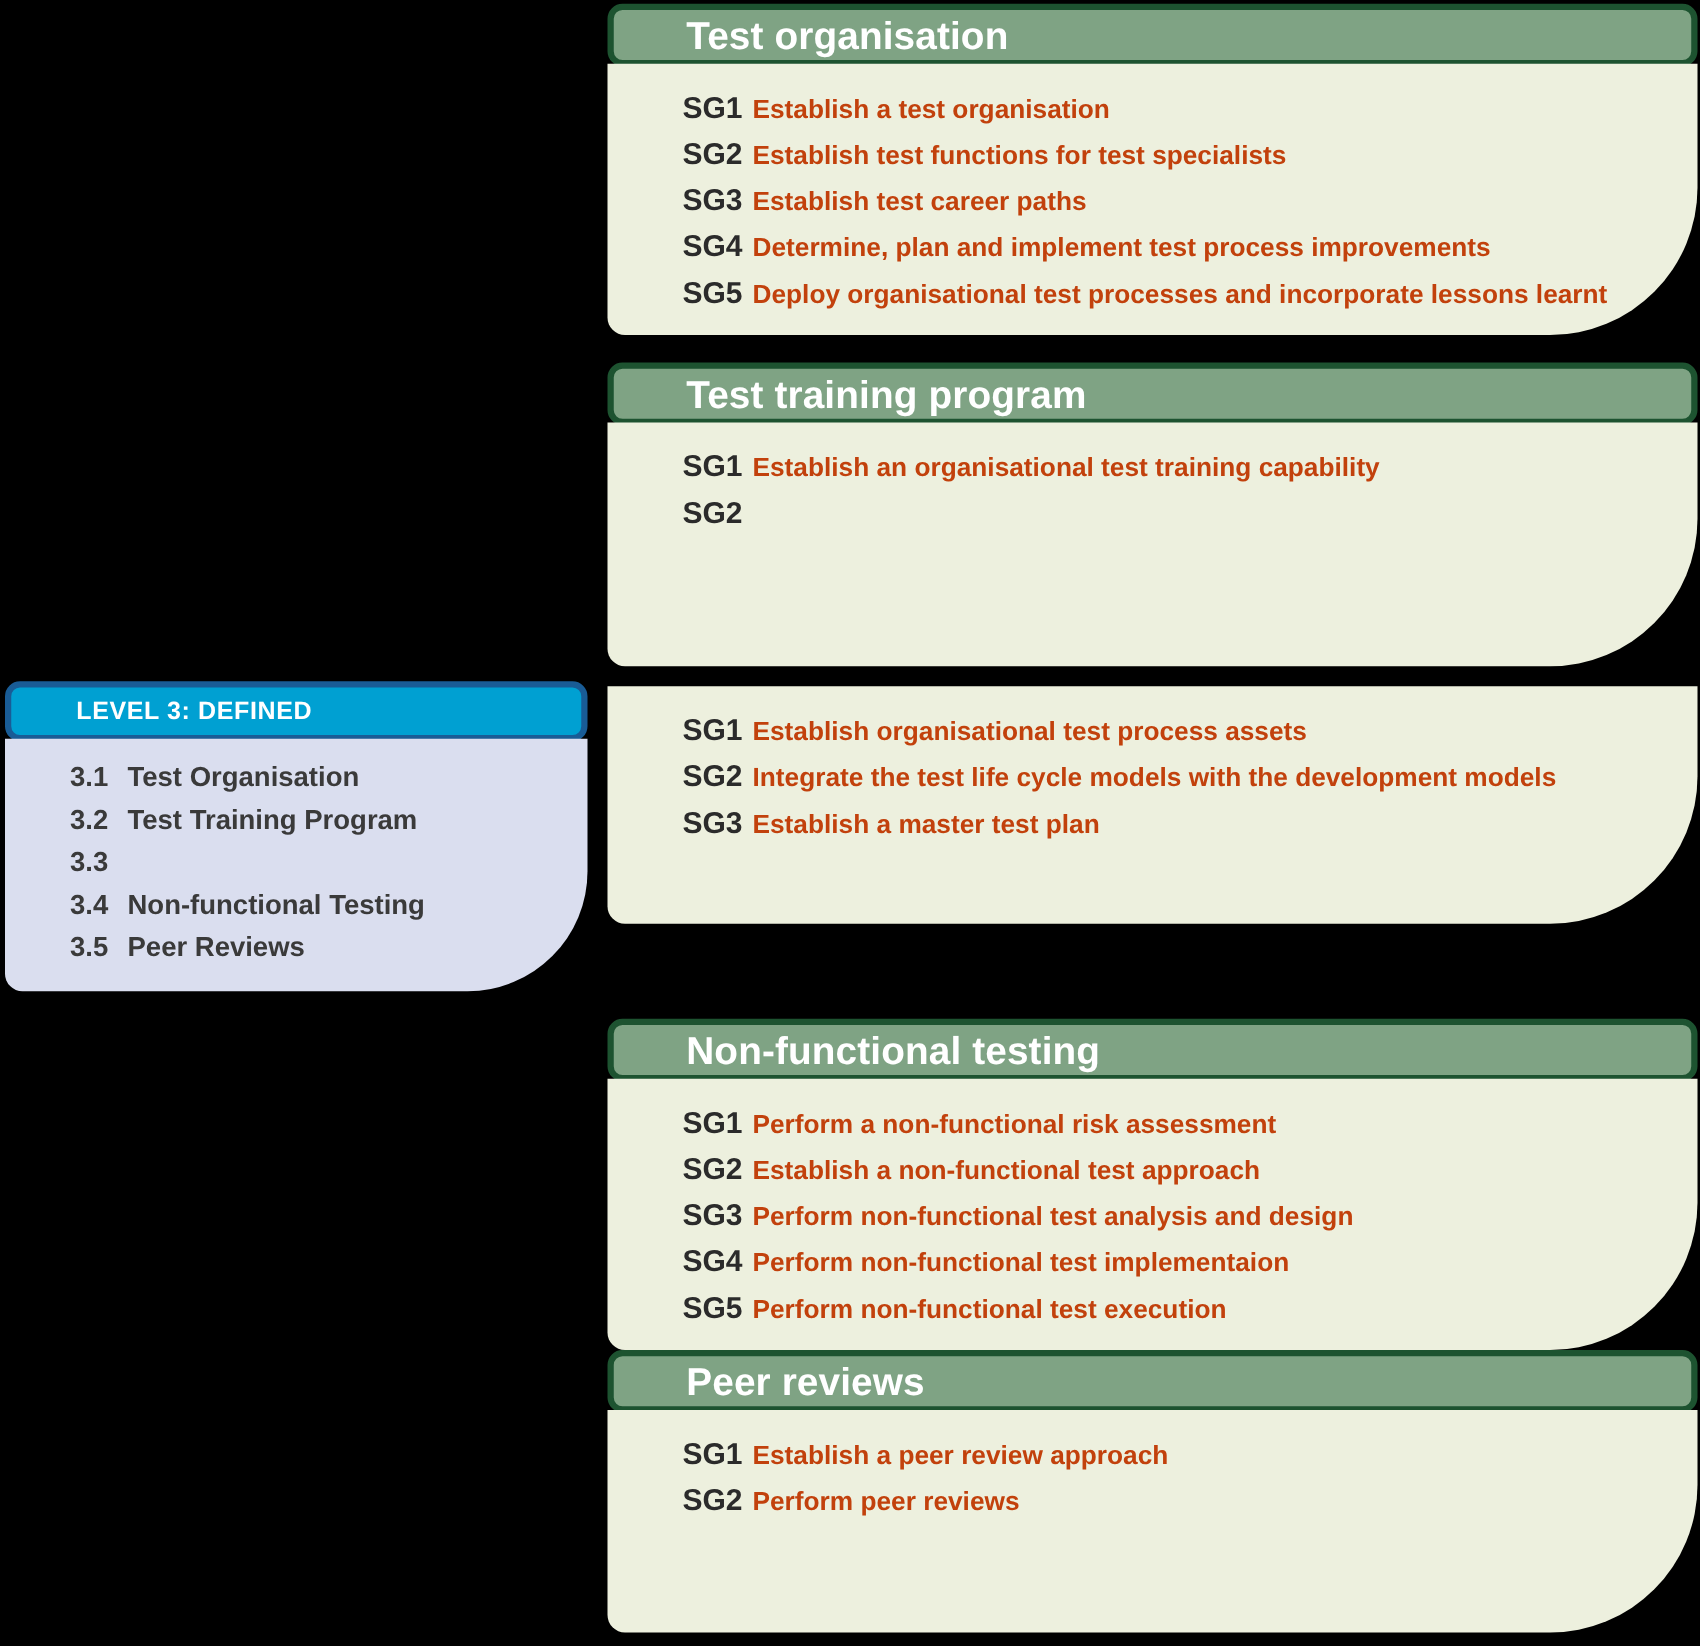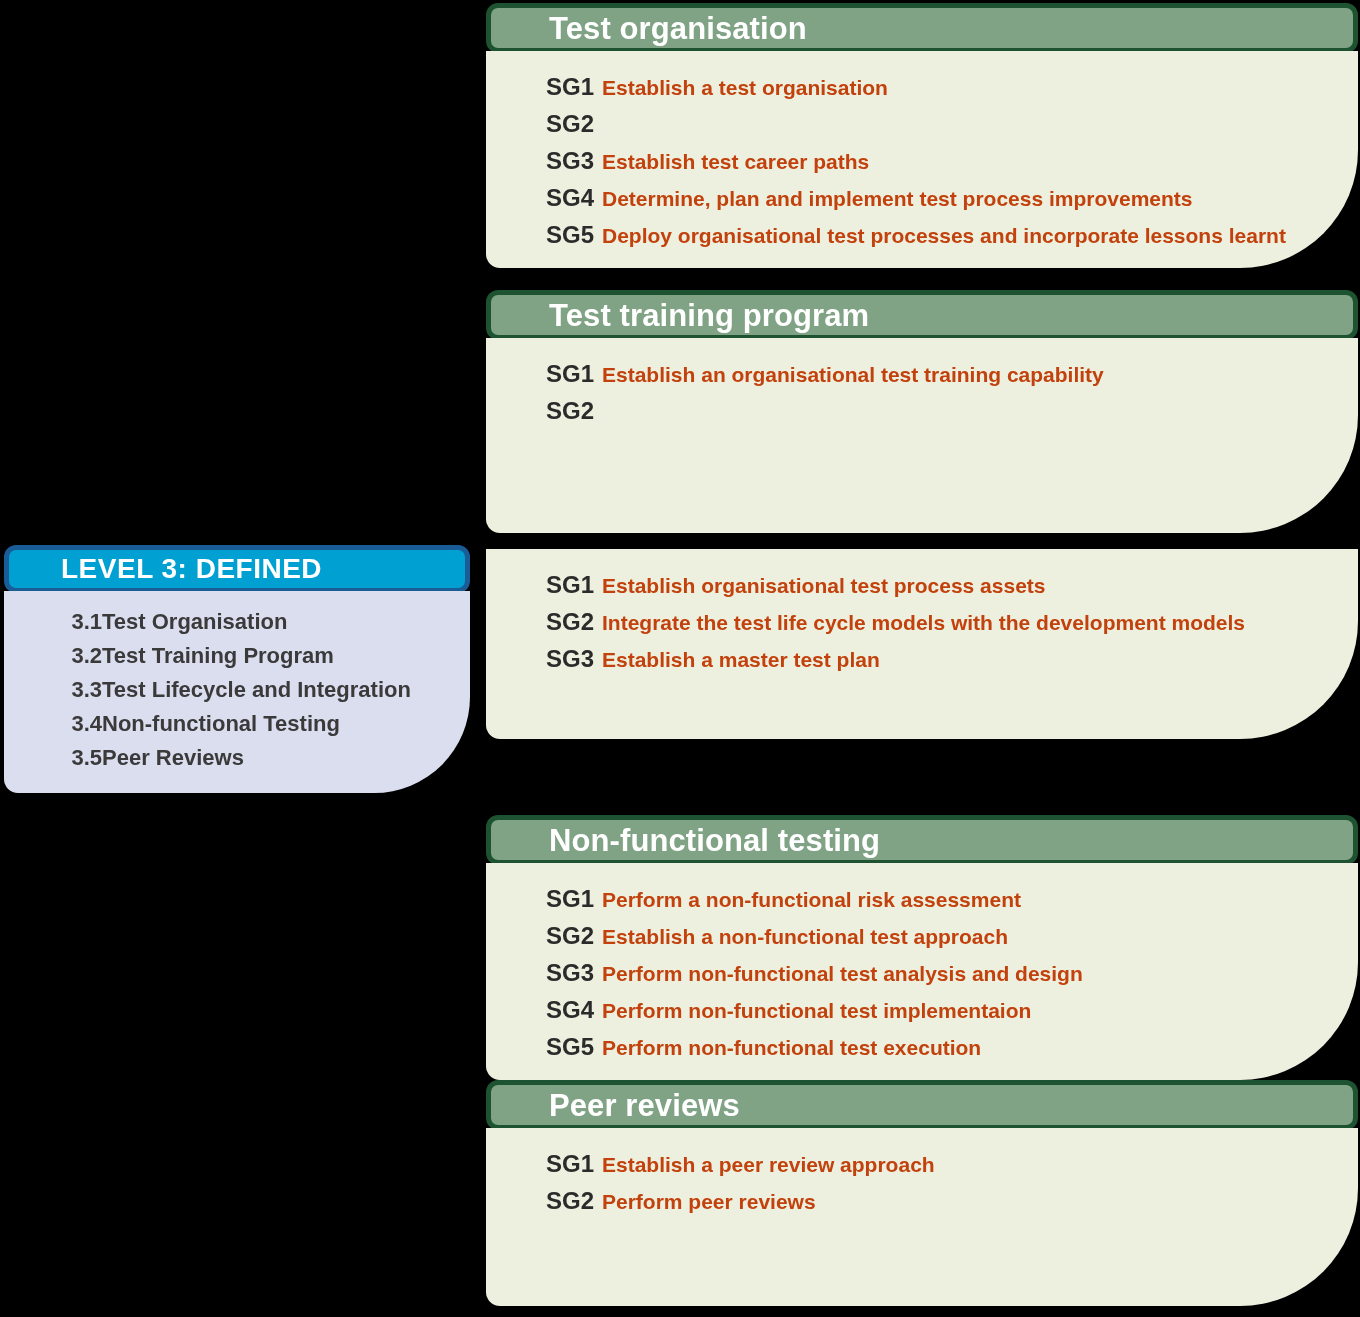--- a/index.html
+++ b/index.html
@@ -66,33 +66,32 @@
     color:#c2410c;
   }
 
   
   .lvl .panel-header{
     background:#00A0D2;
     border:5px solid #195C96;
     height:48px;
     padding:0 0 0 52px;
   }
-  .lvl .panel-title{font-size:28px;line-height:1;letter-spacing:0.5px;}
+  .lvl .panel-title{font-size:20px;line-height:1;letter-spacing:0.5px;}
   .lvl .panel-body{
     background:#DADEEF;
     border-radius:0 0 96px 14px;
     padding:18px 24px 14px 52px;
     margin-top:-2px;
   }
   .lvl .pa-item{
     display:flex;
     align-items:baseline;
     margin-bottom:8px;
     white-space:nowrap;
-    text-align:right;
   }
   .lvl .pa-num{
     font-size:22px;
     font-weight:600;
     color:#3A3A3A;
     min-width:46px;
     flex:0 0 auto;
   }
   .lvl .pa-label{
     font-size:22px;
@@ -111,21 +110,20 @@
     <div class="pa-item">
       <span class="pa-num">3.1</span>
       <span class="pa-label">Test Organisation</span>
     </div>
     <div class="pa-item">
       <span class="pa-num">3.2</span>
       <span class="pa-label">Test Training Program</span>
     </div>
     <div class="pa-item">
       <span class="pa-num">3.3</span>
-      <span class="pa-label">Test Lifecycle and Integration</span>
     </div>
     <div class="pa-item">
       <span class="pa-num">3.4</span>
       <span class="pa-label"> Non-functional Testing</span>
     </div>
     <div class="pa-item">
       <span class="pa-num">3.5</span>
       <span class="pa-label"> Peer Reviews</span>
     </div>
   </div>
@@ -135,20 +133,21 @@
   <div class="panel-header">
     <span class="panel-title">Test organisation</span>
   </div>
   <div class="panel-body" style="min-height:185px;">
     <div class="goal">
       <span class="goal-id">SG1</span>
       <span class="goal-text">Establish a test organisation</span>
     </div>
     <div class="goal">
       <span class="goal-id">SG2</span>
+      <span class="goal-text">Establish test functions for test specialists</span>
     </div>
     <div class="goal">
       <span class="goal-id">SG3</span>
       <span class="goal-text">Establish test career paths</span>
     </div>
     <div class="goal">
       <span class="goal-id">SG4</span>
       <span class="goal-text">Determine, plan and implement test process improvements</span>
     </div>
     <div class="goal">

